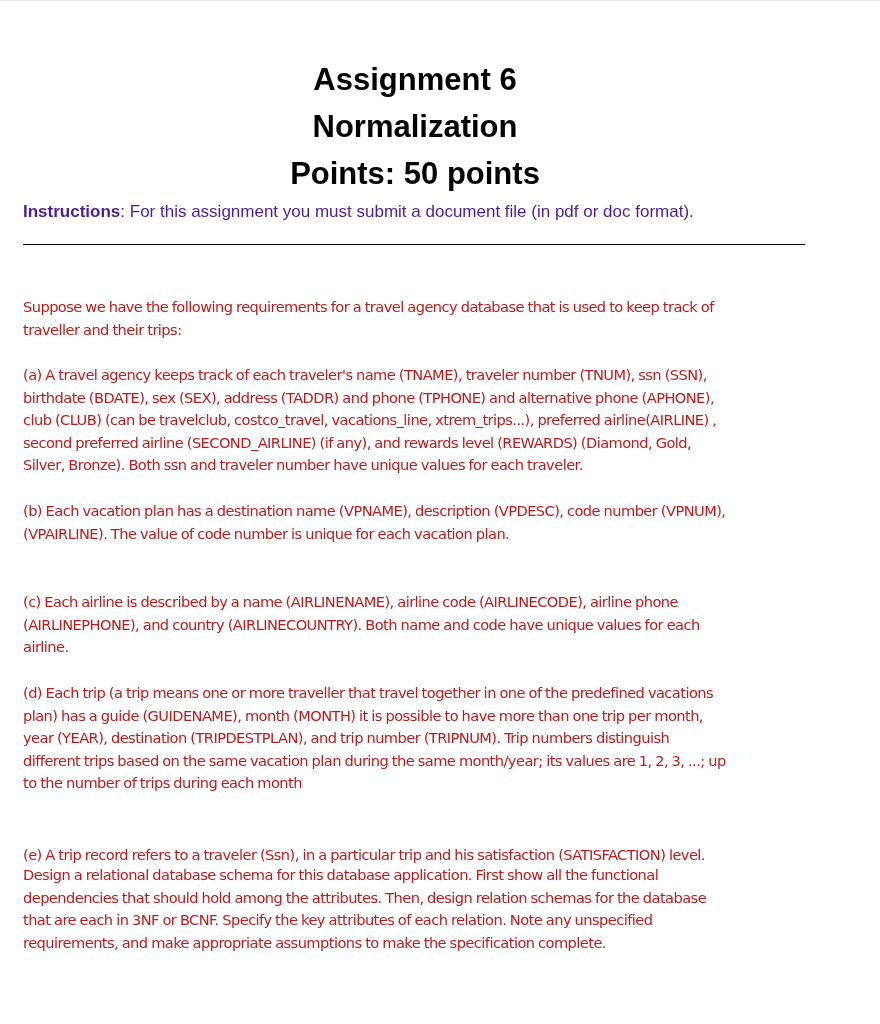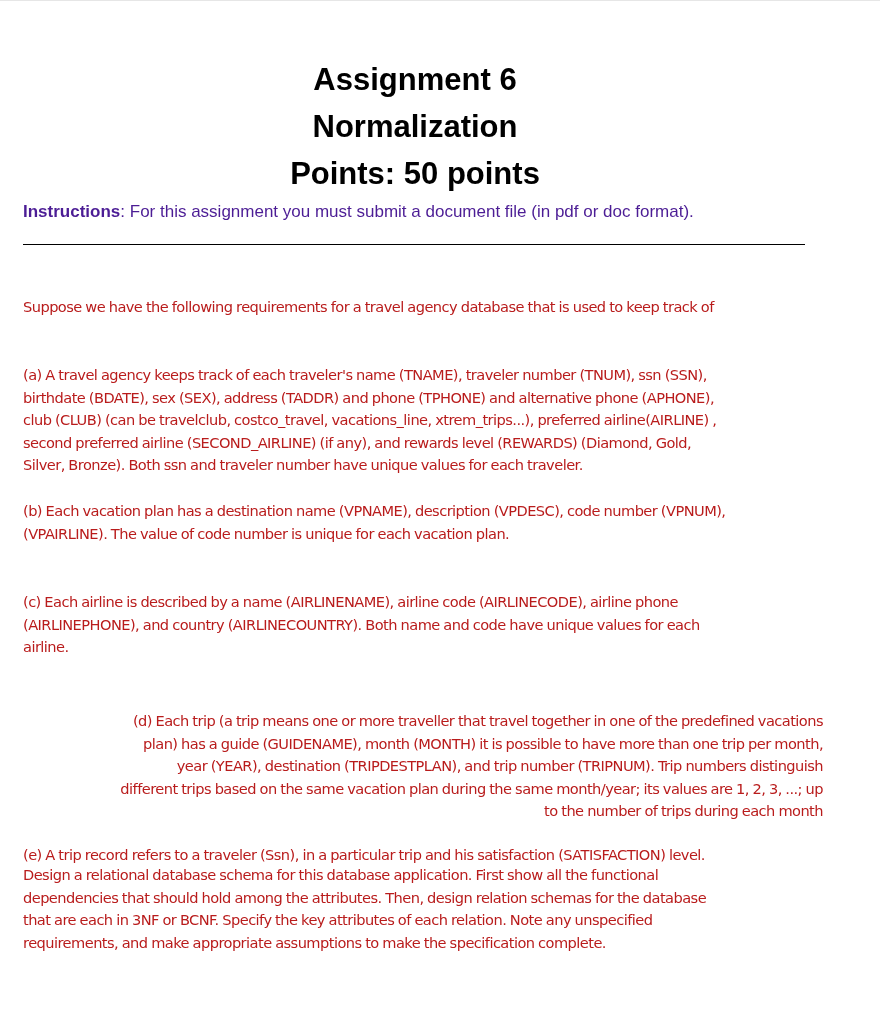--- a/index.html
+++ b/index.html
@@ -63,40 +63,41 @@
       line-height: 22.6px;
       color: #b91c1c;
       margin: 0;
       letter-spacing: -0.55px;
       word-spacing: -0.5px;
     }
     .p-intro { top: 296px; }
     .p-a { top: 364px; }
     .p-b { top: 500px; }
     .p-c { top: 591px; }
-    .p-d { top: 710px; text-align: right; }
+    .p-d { top: 682px; }
     .p-e { top: 844px; }
     .p-design { top: 864px; }
     .line { display: block; white-space: nowrap; }
   </style>
 </head>
 <body>
 
 <div class="topline"></div>
 
 <h1 class="title t1">Assignment 6</h1>
 <h1 class="title t2">Normalization</h1>
 <h1 class="title t3">Points: 50 points</h1>
 
 <div class="instructions"><b>Instructions</b><span>: For this assignment you must submit a document file (in pdf or doc format).</span></div>
 
 <div class="rule"></div>
 
 <p class="body-text p-intro">
   <span class="line">Suppose we have the following requirements for a travel agency database that is used to keep track of</span>
+  <span class="line">traveller and their trips:</span>
 </p>
 
 <p class="body-text p-a">
   <span class="line">(a) A travel agency  keeps track of each traveler's name (TNAME), traveler number (TNUM), ssn (SSN),</span>
   <span class="line">birthdate (BDATE), sex (SEX), address (TADDR) and phone (TPHONE) and alternative phone (APHONE),</span>
   <span class="line">club (CLUB) (can be travelclub, costco_travel, vacations_line, xtrem_trips...), preferred airline(AIRLINE) ,</span>
   <span class="line">second preferred airline (SECOND_AIRLINE) (if any), and rewards level (REWARDS) (Diamond, Gold,</span>
   <span class="line">Silver, Bronze). Both ssn and traveler number have unique values for each traveler.</span>
 </p>
 

